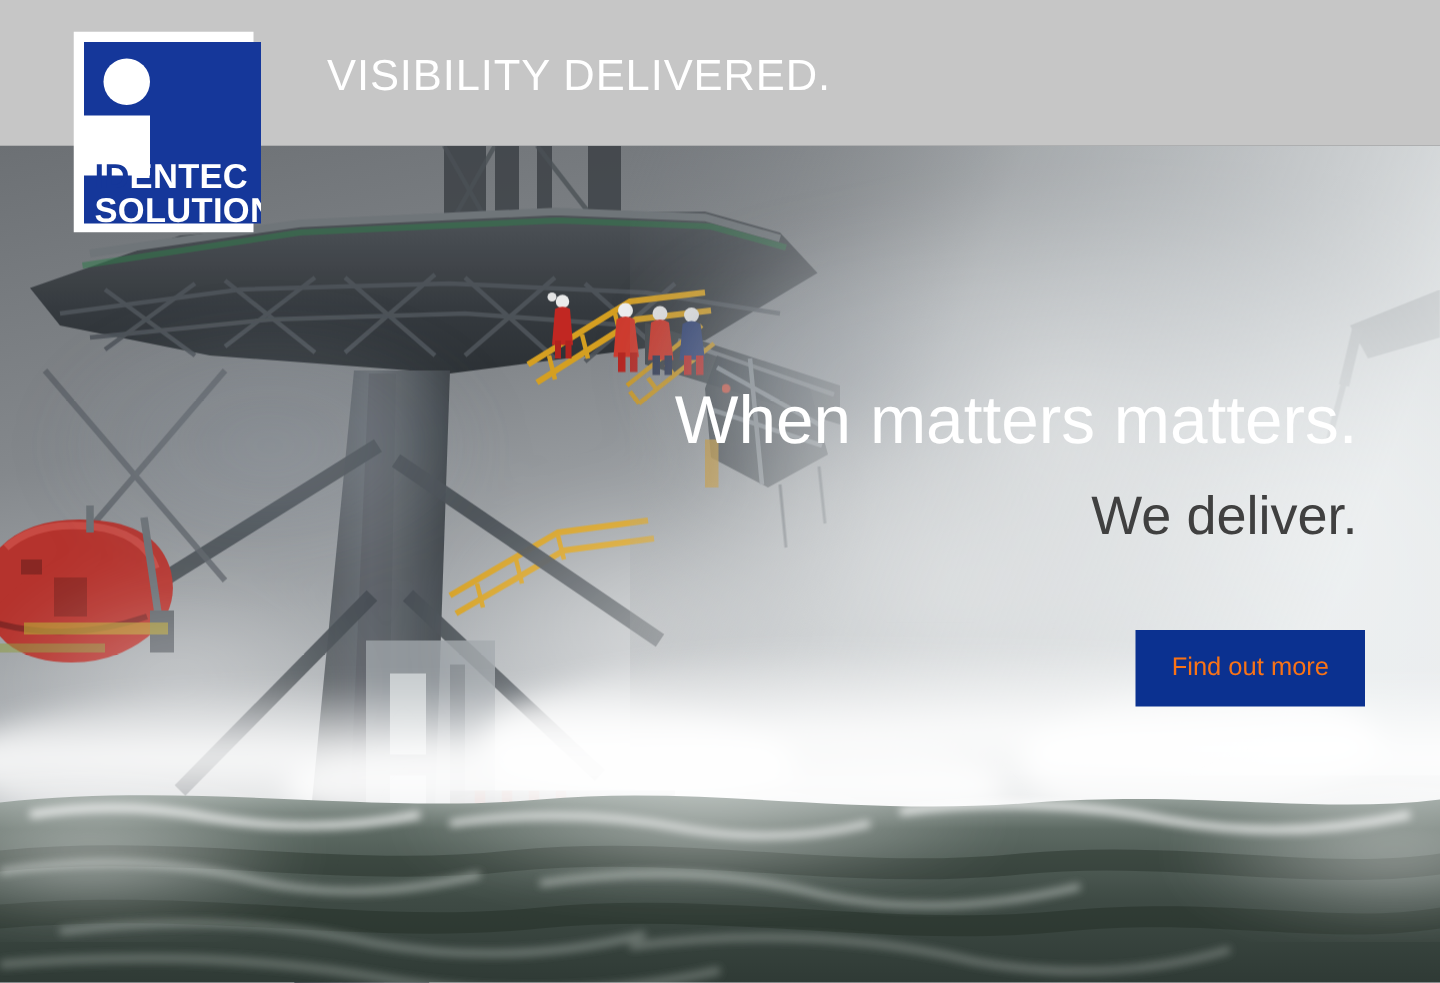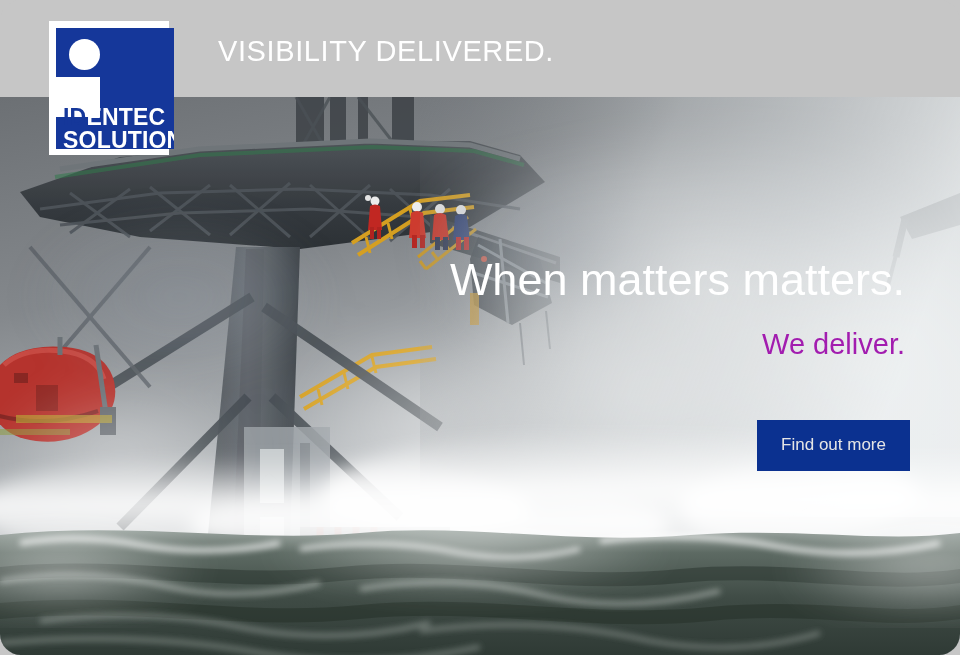--- a/index.html
+++ b/index.html
@@ -2,21 +2,21 @@
 <html><head>
 <meta charset="utf-8">
 <style>
   * { margin:0; padding:0; box-sizing:border-box; }
   html,body { width:960px; height:655px; overflow:hidden; }
   body {
     font-family:"Liberation Sans", sans-serif;
     background:#c6c6c6;
     position:relative;
   }
-  #stage { position:relative; width:960px; height:655px; overflow:hidden;border-radius:21px; }
+  #stage { position:relative; width:960px; height:655px; overflow:hidden; }
 
   
   .header-bar{
     position:absolute; left:0; top:0; width:960px; height:97px;
     background:#c6c6c6; z-index:5;
   }
   .tagline{
     position:absolute; left:218px; top:35px;
     font-size:29px; letter-spacing:0.6px; color:#ffffff;
     font-weight:400; white-space:nowrap; z-index:6;
@@ -62,28 +62,28 @@
   
   .headline-block{
     position:absolute; right:55px; top:252px; width:560px;
     text-align:right; z-index:15;
   }
   .headline-1{
     font-size:45px; font-weight:400; color:#ffffff;
     line-height:56px; white-space:nowrap;
   }
   .headline-2{
-    font-size:29px; font-weight:400; color:#a21caf;
+    font-size:36px; font-weight:400; color:#404040;
     line-height:56px; white-space:nowrap; margin-top:8px;
   }
   .cta-wrap{
     position:absolute; right:50px; top:420px; z-index:15;
   }
   .cta-button{
-    display:inline-block; background:#0b3190; color:#e5e5e5;
+    display:inline-block; background:#0b3190; color:#f97316;
     font-size:17px; line-height:20px; padding:15px 24px 16px 24px;
     border:none; cursor:pointer; font-family:"Liberation Sans", sans-serif;
     white-space:nowrap;
   }
 </style>
 </head>
 <body>
 
 <div id="stage">
 

